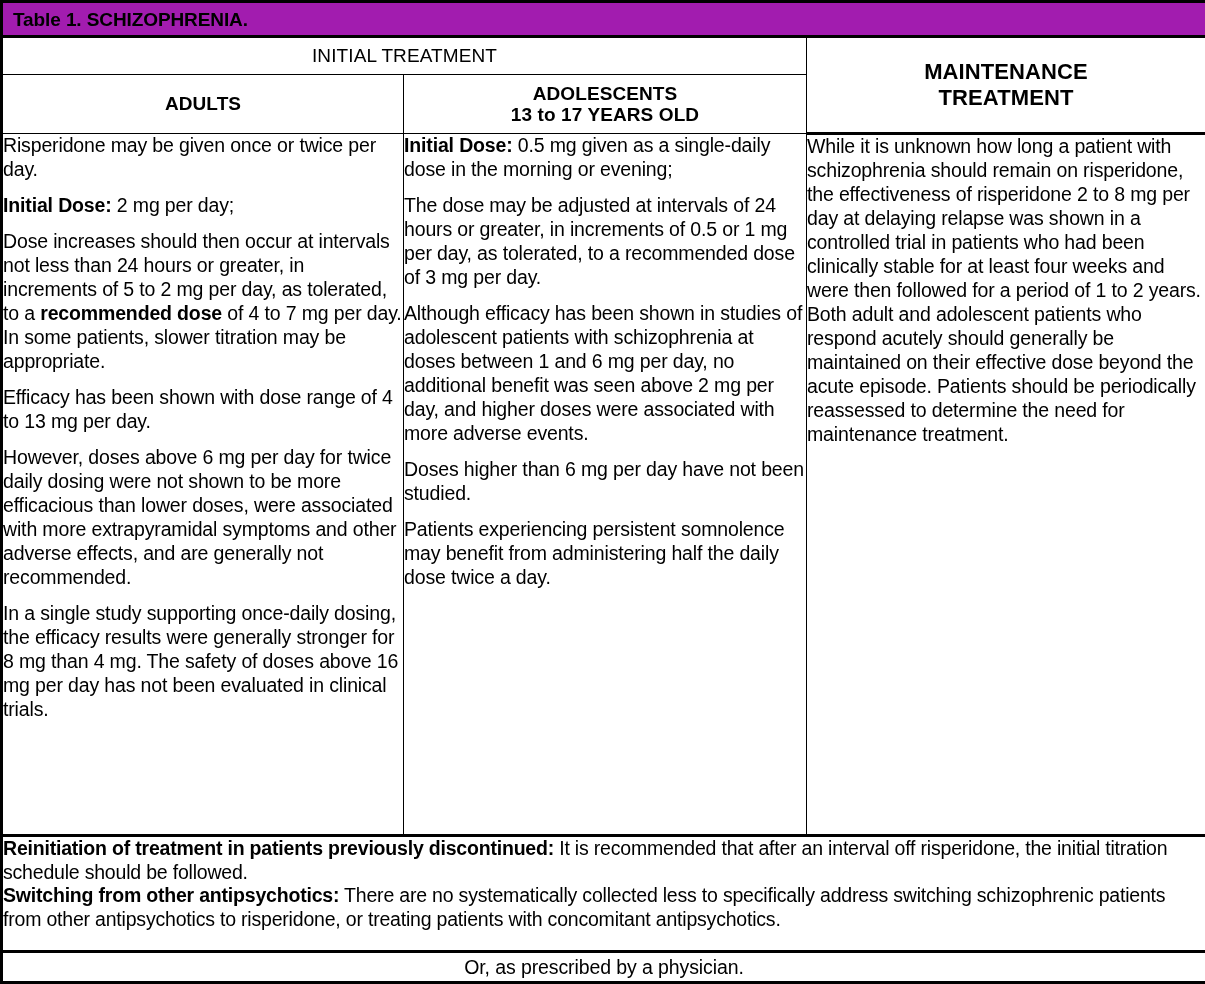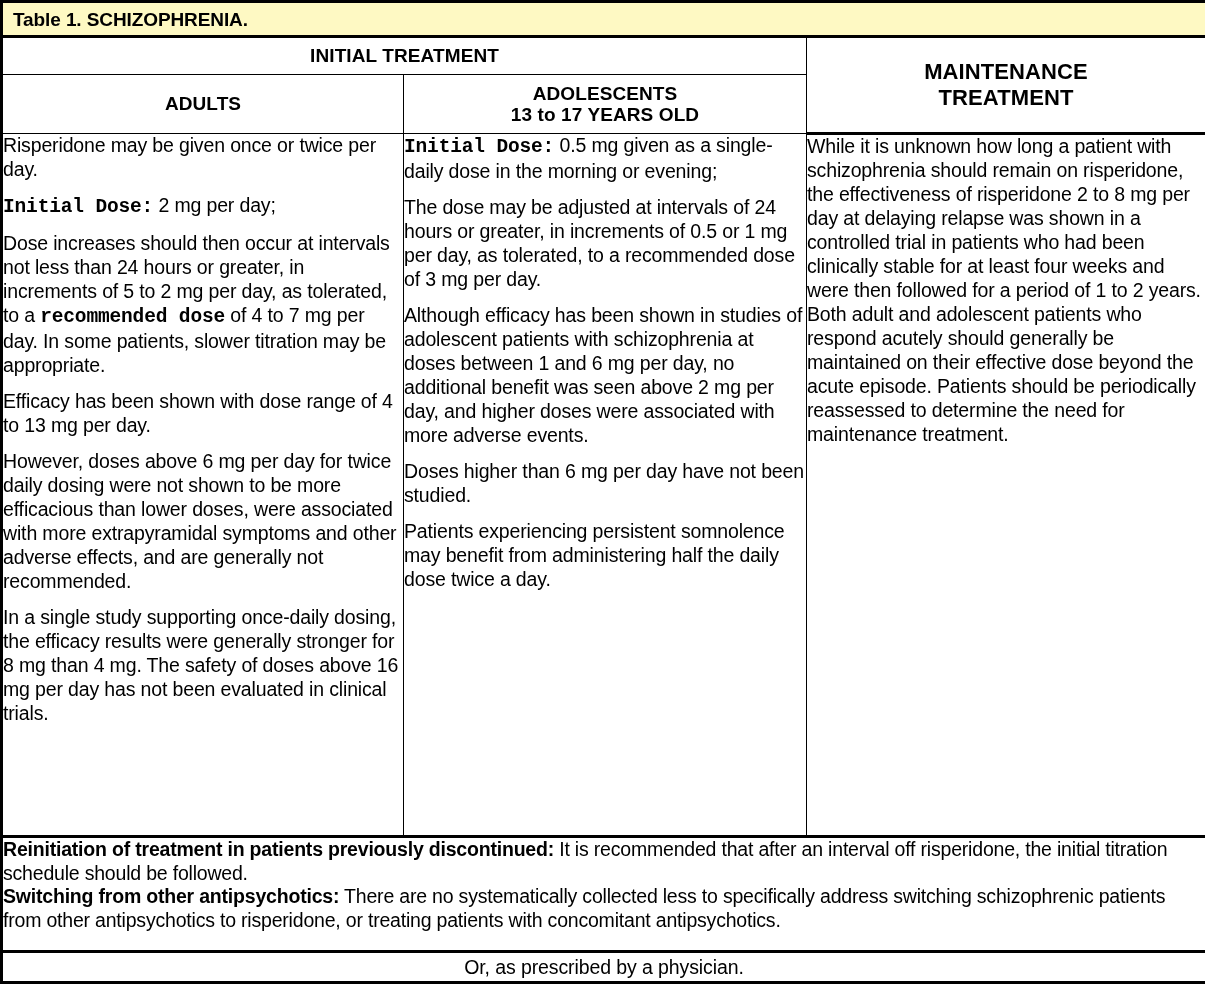--- a/index.html
+++ b/index.html
@@ -26,42 +26,42 @@
     table-layout: fixed;
     border: 3px solid #000;
   }
   table.drug-table td {
     border: 1.5px solid #000;
     vertical-align: top;
     padding: 0;
   }
   
   .title-cell {
-    background: #fef9c3;
+    background: #a21caf;
     border-bottom: 3px solid #000 !important;
     height: 32px;
     vertical-align: middle !important;
   }
   .title-text {
     font-size: 19px;
     font-weight: bold;
     padding: 0 0 0 10px;
     letter-spacing: -0.1px;
     line-height: 1;
   }
   
   .hdr-initial {
     height: 36px;
     vertical-align: middle !important;
     text-align: center;
     border-bottom: 1.5px solid #000 !important;
   }
   .hdr-initial span {
     font-size: 19px;
-    font-weight: bold;
+    font-weight: normal;
     letter-spacing: 0.1px;
     text-align: center;
   }
   .hdr-sub {
     height: 58px;
     vertical-align: middle !important;
     text-align: center;
   }
   .hdr-sub span {
     display: block;
@@ -91,21 +91,20 @@
     margin: 0 0 12px 0;
     font-size: 19.5px;
     line-height: 1.23;
     letter-spacing: -0.15px;
   }
   .body-cell p:last-child {
     margin-bottom: 0;
   }
   .body-cell b {
     font-weight: bold;
-    font-family: Liberation Mono, monospace;
   }
   .col1 { width: 402px; }
   .col2 { width: 403px; }
   .col3 { width: 400px; }
   
   .footer-cell {
     padding: 5px 8px 4px 9px;
     border-bottom: 3px solid #000 !important;
   }
   .footer-cell p {

